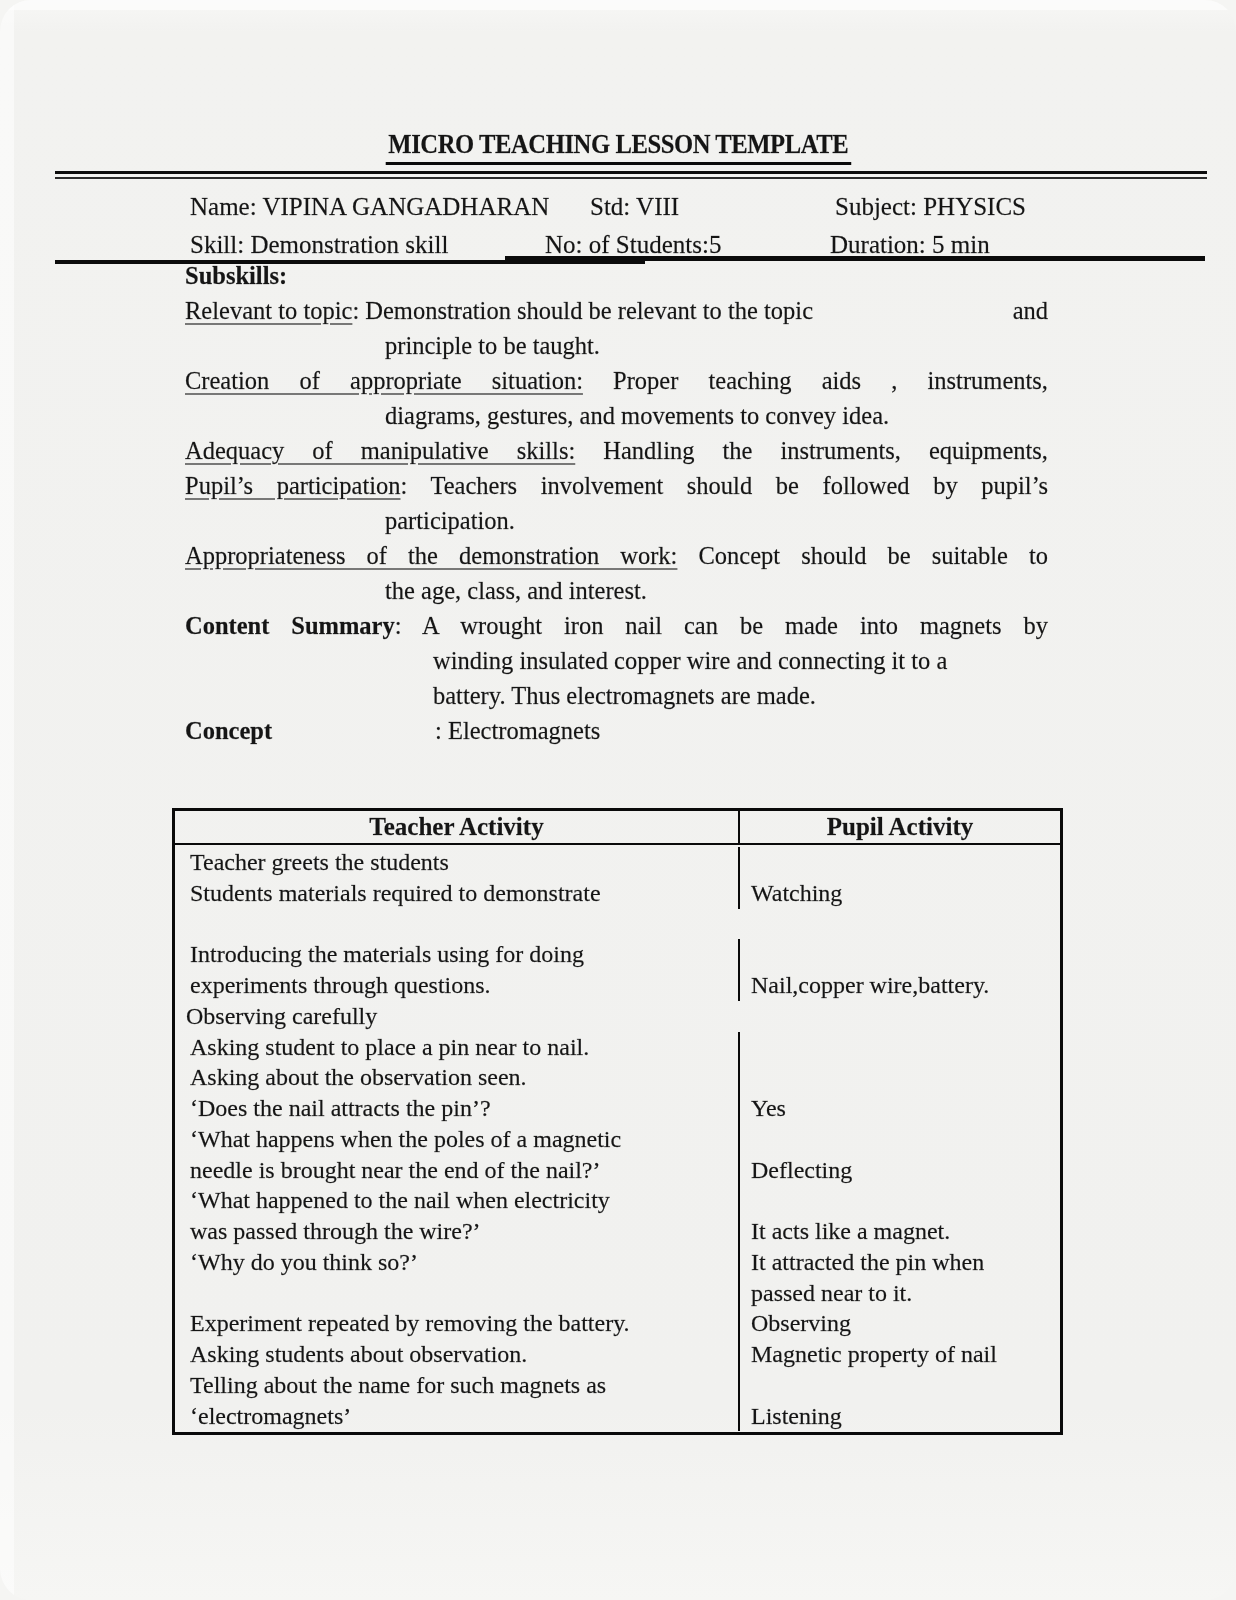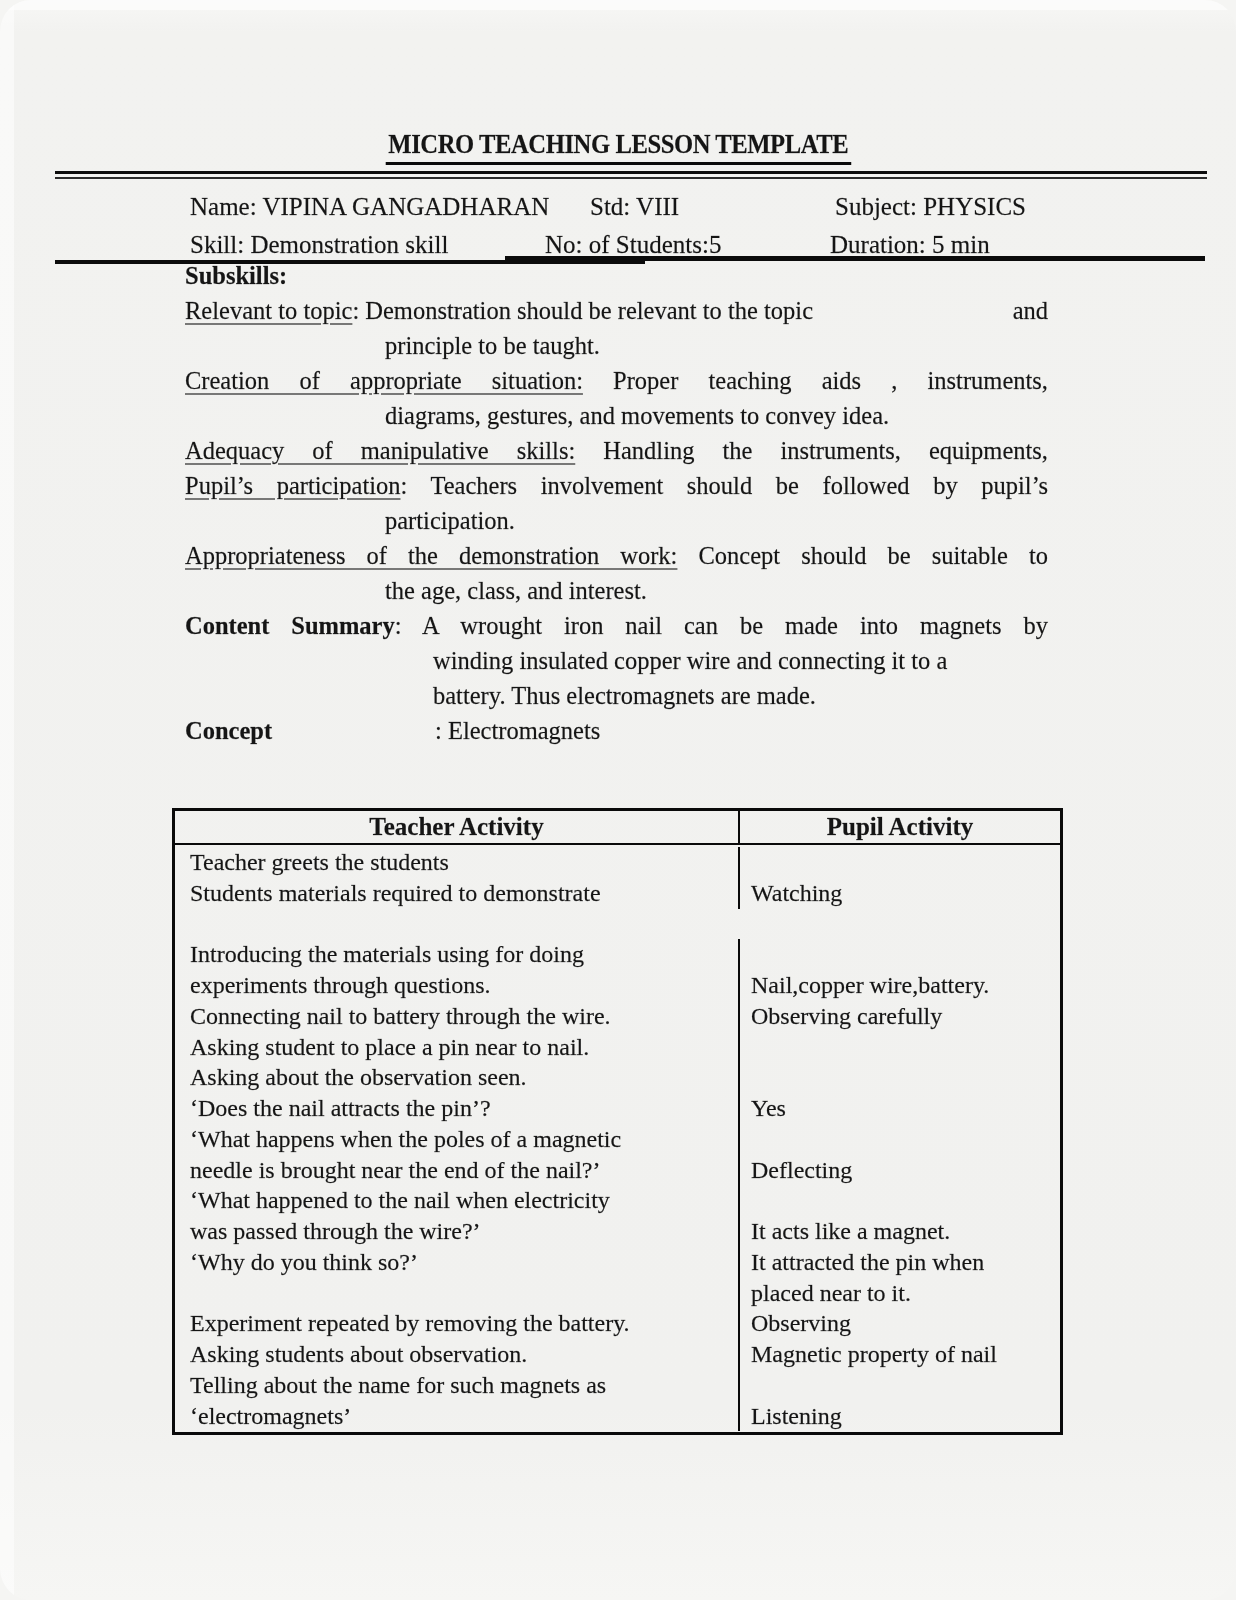--- a/index.html
+++ b/index.html
@@ -142,21 +142,20 @@
         </div>
         <div class="trow">
           <div class="tc t">Introducing the materials using for doing</div>
           <div class="tc p"></div>
         </div>
         <div class="trow">
           <div class="tc t">experiments through questions.</div>
           <div class="tc p">Nail,copper wire,battery.</div>
         </div>
         <div class="trow">
-          <div class="tc t">Connecting nail to battery through the wire.</div>
           <div class="tc p">Observing carefully</div>
         </div>
         <div class="trow">
           <div class="tc t">Asking student to place a pin near to nail.</div>
           <div class="tc p"></div>
         </div>
         <div class="trow">
           <div class="tc t">Asking about the observation seen.</div>
           <div class="tc p"></div>
         </div>
@@ -179,21 +178,21 @@
         <div class="trow">
           <div class="tc t">was passed through the wire?’</div>
           <div class="tc p">It acts like a magnet.</div>
         </div>
         <div class="trow">
           <div class="tc t">‘Why do you think so?’</div>
           <div class="tc p">It attracted the pin when</div>
         </div>
         <div class="trow">
           <div class="tc t"></div>
-          <div class="tc p">placed near to it.</div>
+          <div class="tc p">passed near to it.</div>
         </div>
         <div class="trow">
           <div class="tc t">Experiment repeated by removing the battery.</div>
           <div class="tc p">Observing</div>
         </div>
         <div class="trow">
           <div class="tc t">Asking students about observation.</div>
           <div class="tc p">Magnetic property of nail</div>
         </div>
         <div class="trow">

